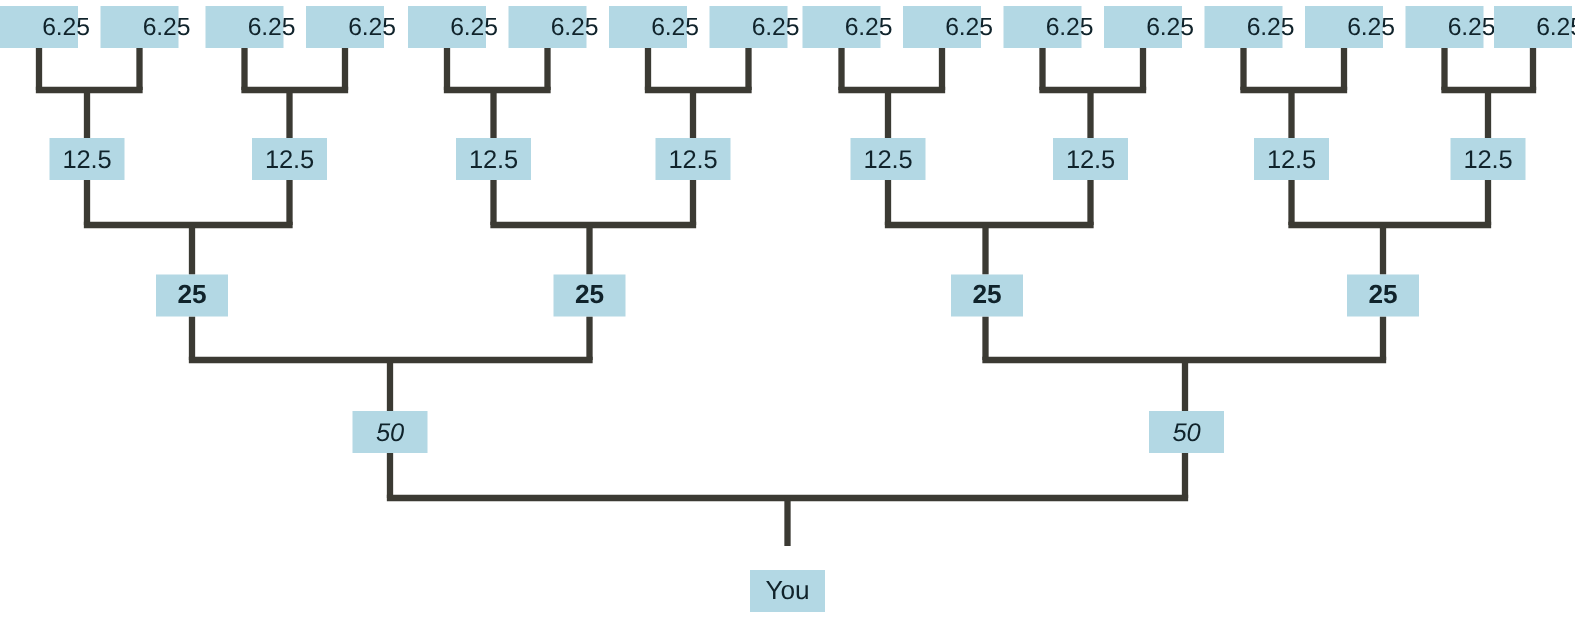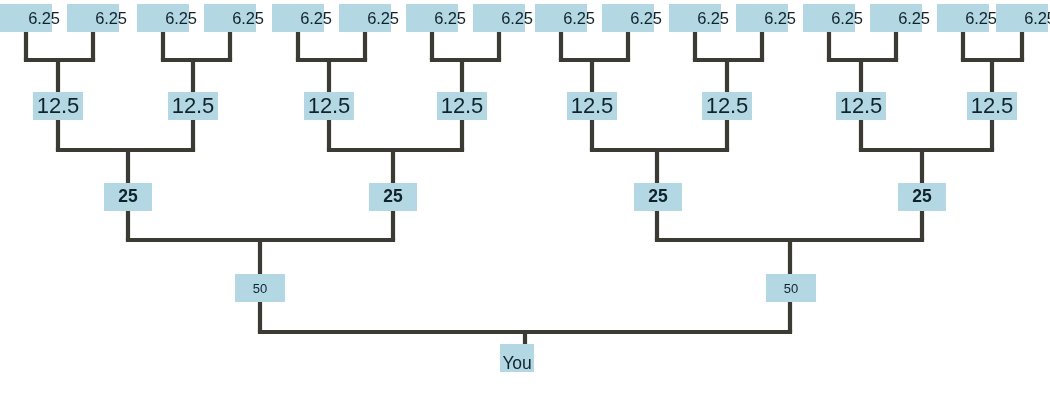--- a/index.html
+++ b/index.html
@@ -30,23 +30,23 @@
     box-sizing: border-box;
     display: flex;
     align-items: center;
     justify-content: center;
     color: #10232b;
     line-height: 1;
     white-space: nowrap;
     letter-spacing: -0.1px;
   }
   .gen-0 { font-size: 16.5px; padding-left: 36px; }   
-  .gen-1 { font-size: 22px; justify-content: center; }     
+  .gen-1 { font-size: 17px; justify-content: center; }     
   .gen-2 { font-size: 17.5px; font-weight: bold; }   
-  .gen-3 { font-size: 13px; }   
+  .gen-3 { font-size: 17px; font-style: italic; }   
   .gen-4 { font-size: 17.5px; }   
 </style>
 </head>
 <body>
 
 <div id="chart-root">
 
   <svg id="connectors" viewBox="0 0 1050 418" xmlns="http://www.w3.org/2000/svg" aria-hidden="true">
       <line x1="26" y1="32" x2="26" y2="60" stroke="#3b3a33" stroke-width="4.2" stroke-linecap="butt"></line>
       <line x1="93" y1="32" x2="93" y2="60" stroke="#3b3a33" stroke-width="4.2" stroke-linecap="butt"></line>
@@ -194,18 +194,18 @@
       </div>
       <div class="node-box gen-2" style="left: 898px; top: 183px; width: 48px; height: 28px; background: rgb(179, 216, 228);">
         <span>25</span>
       </div>
       <div class="node-box gen-3" style="left: 235px; top: 274px; width: 50px; height: 28px; background: rgb(179, 216, 228);">
         <span>50</span>
       </div>
       <div class="node-box gen-3" style="left: 766px; top: 274px; width: 50px; height: 28px; background: rgb(179, 216, 228);">
         <span>50</span>
       </div>
-      <div class="node-box gen-4" style="left: 500px; top: 344px; width: 34px; height: 28px; background: rgb(179, 216, 228); align-items: flex-end;">
+      <div class="node-box gen-4" style="left: 500px; top: 380px; width: 50px; height: 28px; background: rgb(179, 216, 228);">
         <span>You</span>
       </div>
     </div>
 
 </div>
 
 </body></html>

